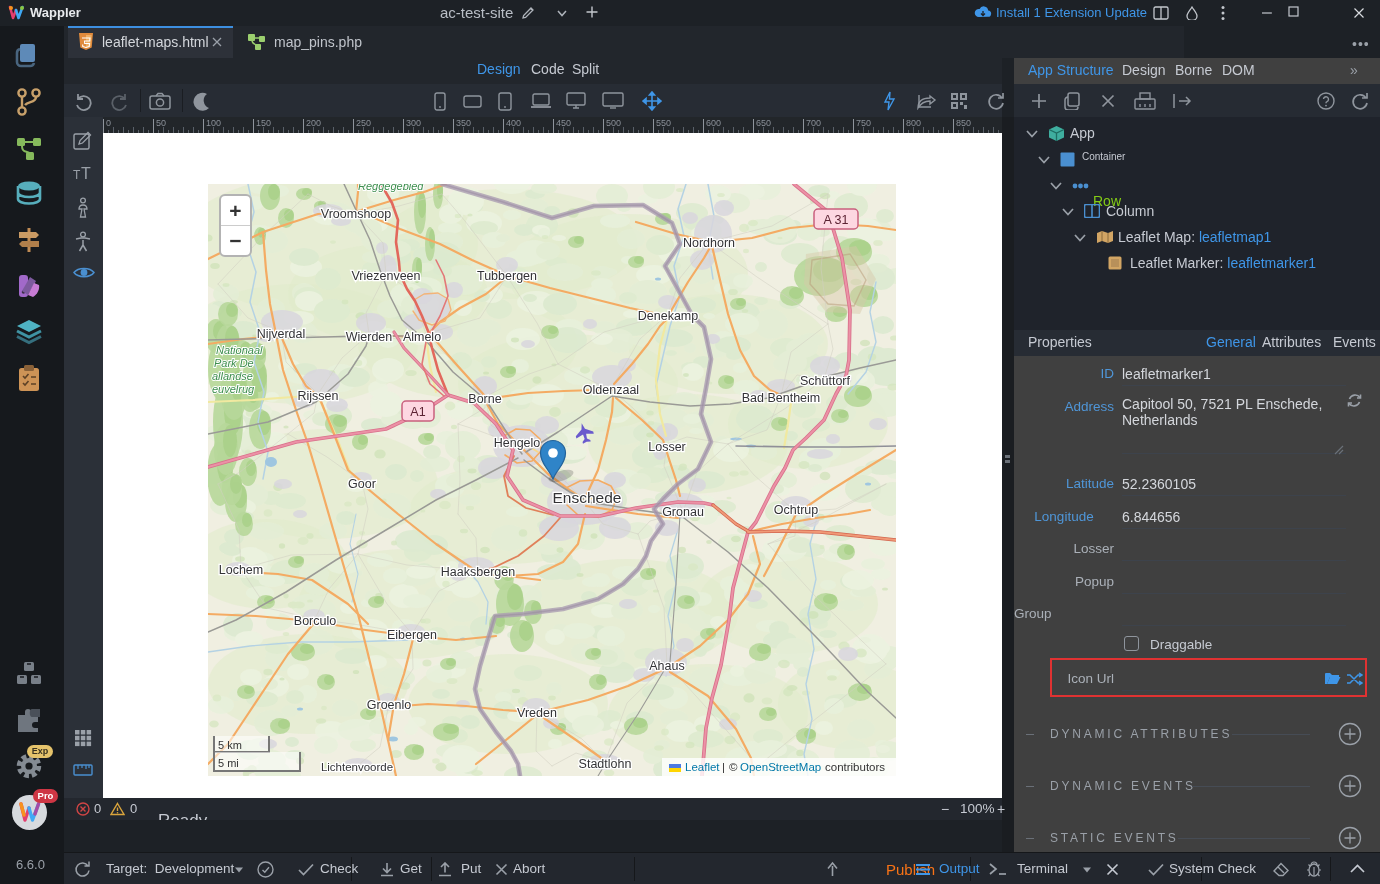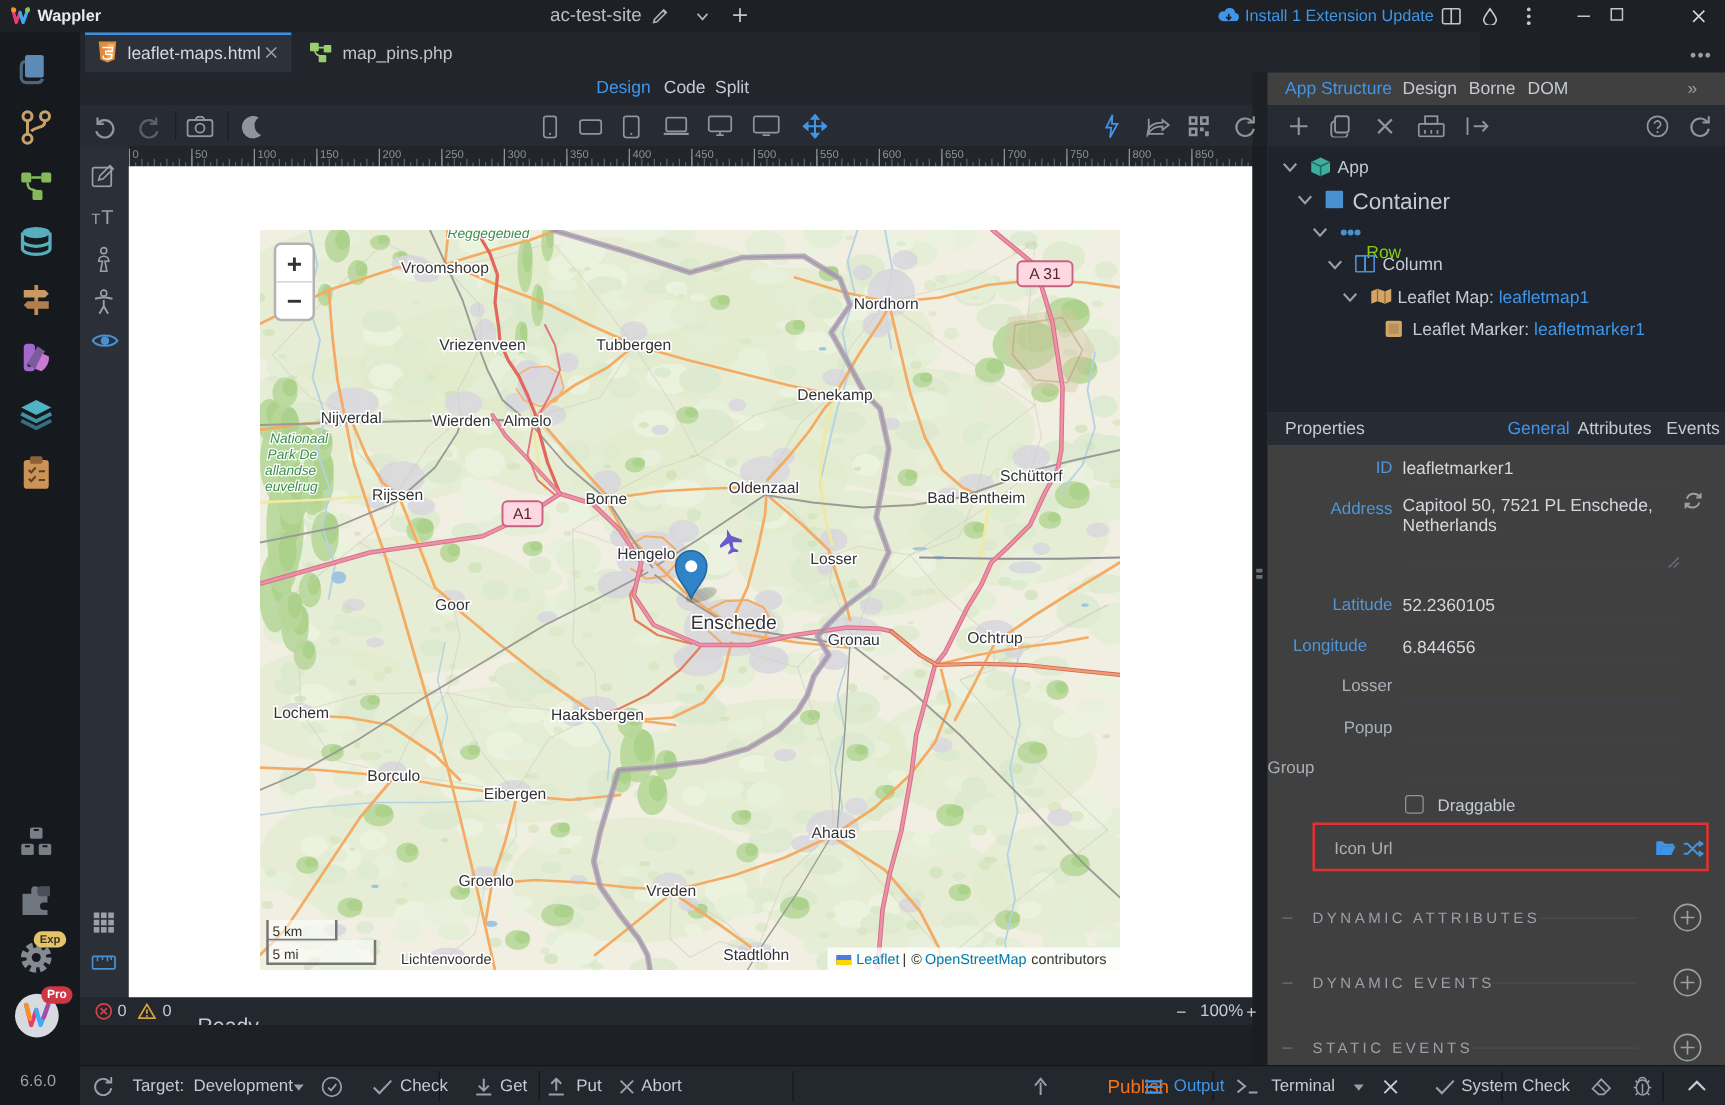--- a/index.html
+++ b/index.html
@@ -1695,21 +1695,21 @@
         <path d="M8.5 1 L16 4.5 v8 L8.5 16 L1 12.5 v-8 Z" fill="#3fae9f"></path>
         <path d="M1 4.5 L8.5 8 L16 4.5 M8.5 8 v8" stroke="#1f6e63" stroke-width="1.3" fill="none"></path>
       </svg>
       <div class="abs" style="left:56px;top:8px;font-size:14px;color:#c6cad2">App</div>
       <svg class="abs ico" style="left:24px;top:37px" width="12" height="11" viewBox="0 0 12 11">
         <path d="M1 3 L6 8.5 L11 3" stroke="#9aa0a8" stroke-width="1.7" fill="none"></path>
       </svg>
       <svg class="abs ico" style="left:46px;top:35px" width="15" height="15" viewBox="0 0 15 15">
         <rect x="0.5" y="0.5" width="14" height="14" rx="1" fill="#4a8fd0"></rect>
       </svg>
-      <div class="abs" style="left:68px;top:34px;font-size:18px;color:#c6cad2">Container</div>
+      <div class="abs" style="left:68px;top:34px;font-size:10px;color:#c6cad2">Container</div>
       <svg class="abs ico" style="left:36px;top:63px" width="12" height="11" viewBox="0 0 12 11">
         <path d="M1 3 L6 8.5 L11 3" stroke="#9aa0a8" stroke-width="1.7" fill="none"></path>
       </svg>
       <svg class="abs ico" style="left:58px;top:66px" width="17" height="6" viewBox="0 0 17 6">
         <circle cx="3" cy="3" r="2.4" fill="#4a8fd0"></circle>
         <circle cx="8.5" cy="3" r="2.4" fill="#4a8fd0"></circle>
         <circle cx="14" cy="3" r="2.4" fill="#4a8fd0"></circle>
       </svg>
       <div class="abs" style="left:79px;top:76px;font-size:14px;color:#84cc16">Row</div>
       <svg class="abs ico" style="left:48px;top:89px" width="12" height="11" viewBox="0 0 12 11">

